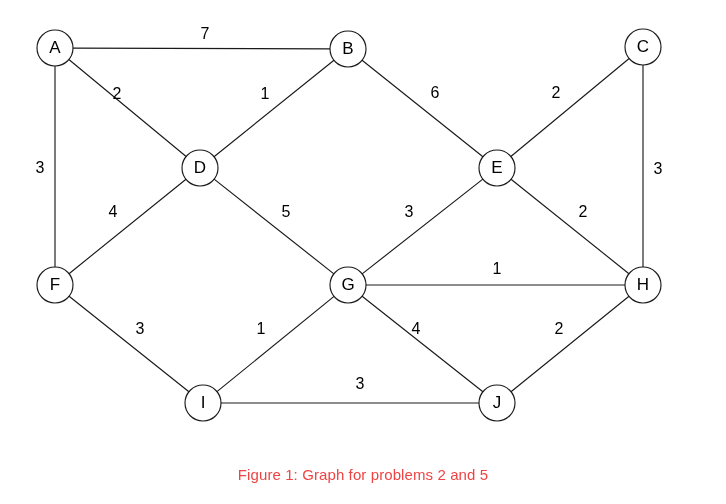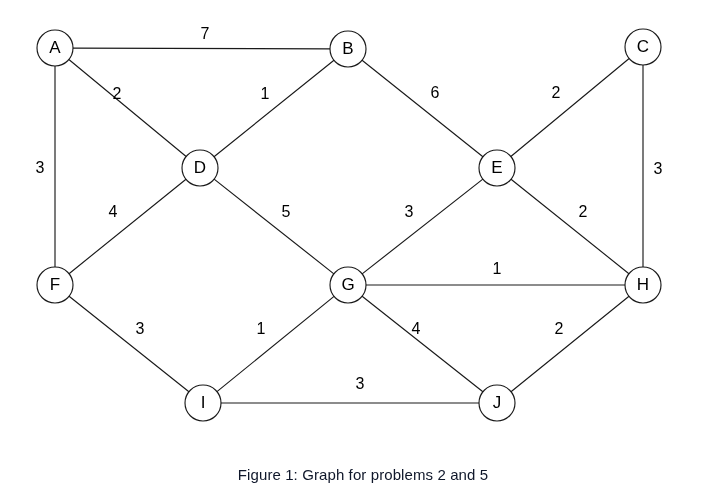--- a/index.html
+++ b/index.html
@@ -54,21 +54,21 @@
     dominant-baseline: middle;
   }
   #figure-caption {
     position: absolute;
     left: 0;
     top: 466px;
     width: 726px;
     text-align: center;
     font-family: "Liberation Sans", sans-serif;
     font-size: 15px;
-    color: #0f172a;
+    color: #ef4444;
     letter-spacing: 0.1px;
   }
 </style>
 </head>
 <body>
 
 <div id="figure-root">
 
   <svg id="graph-svg" viewBox="0 0 726 504">
     <g id="edges-layer">

